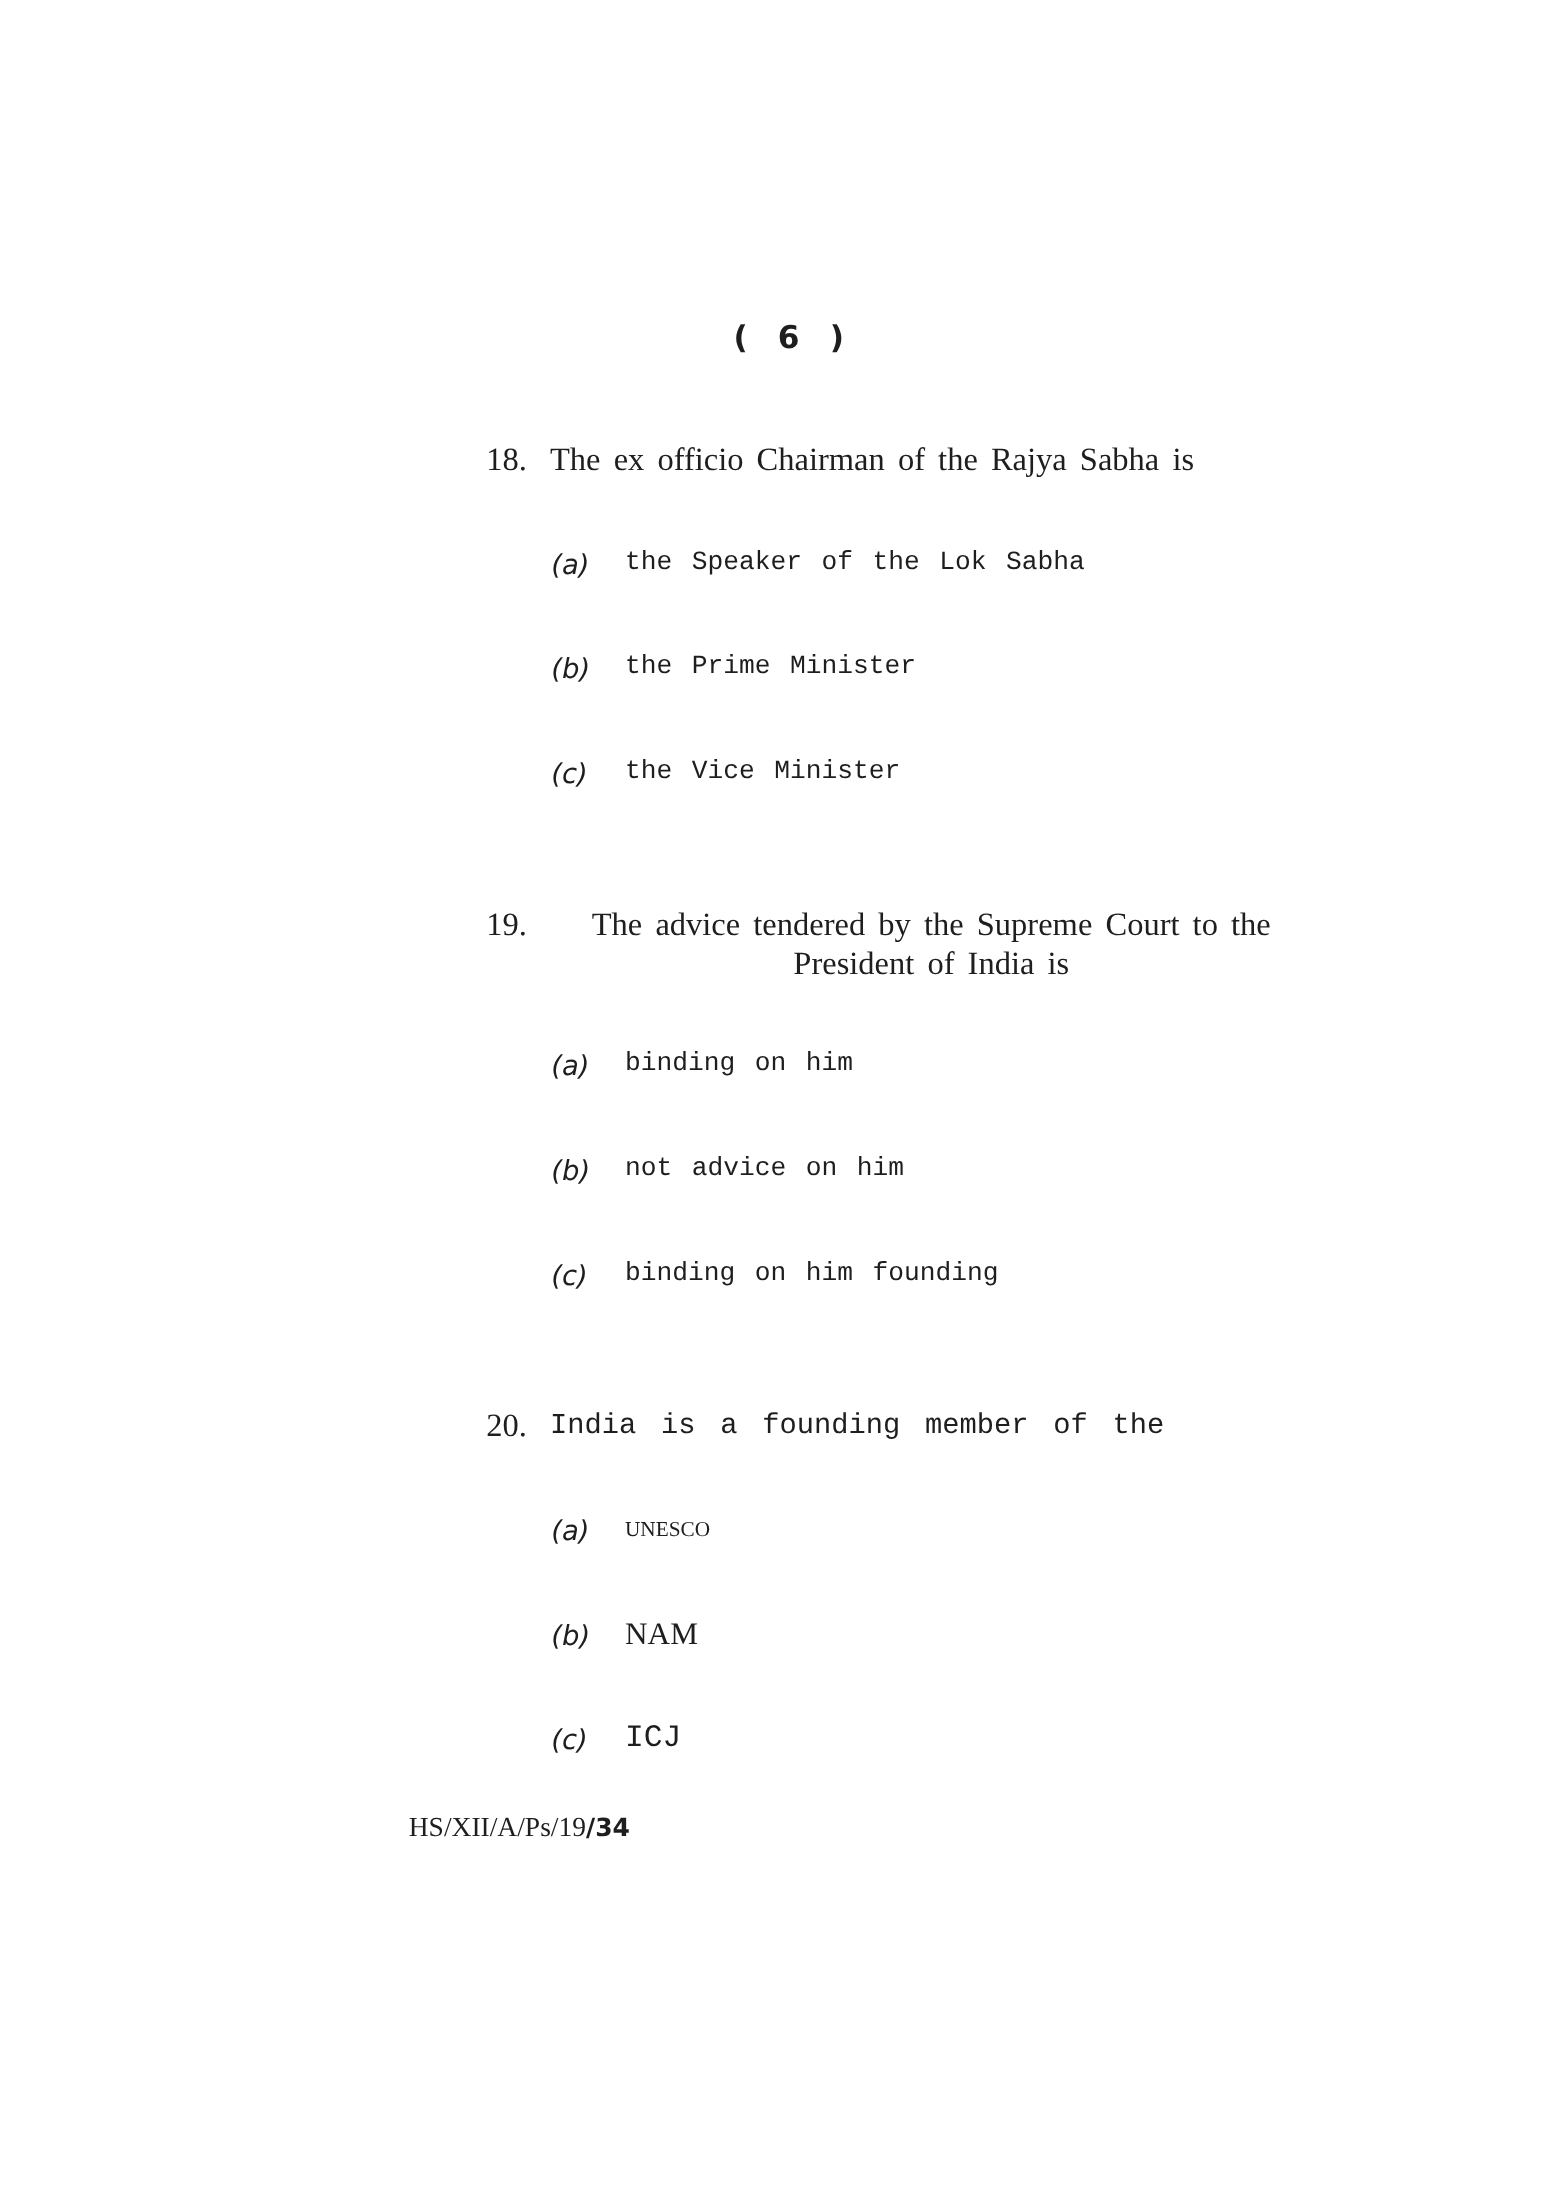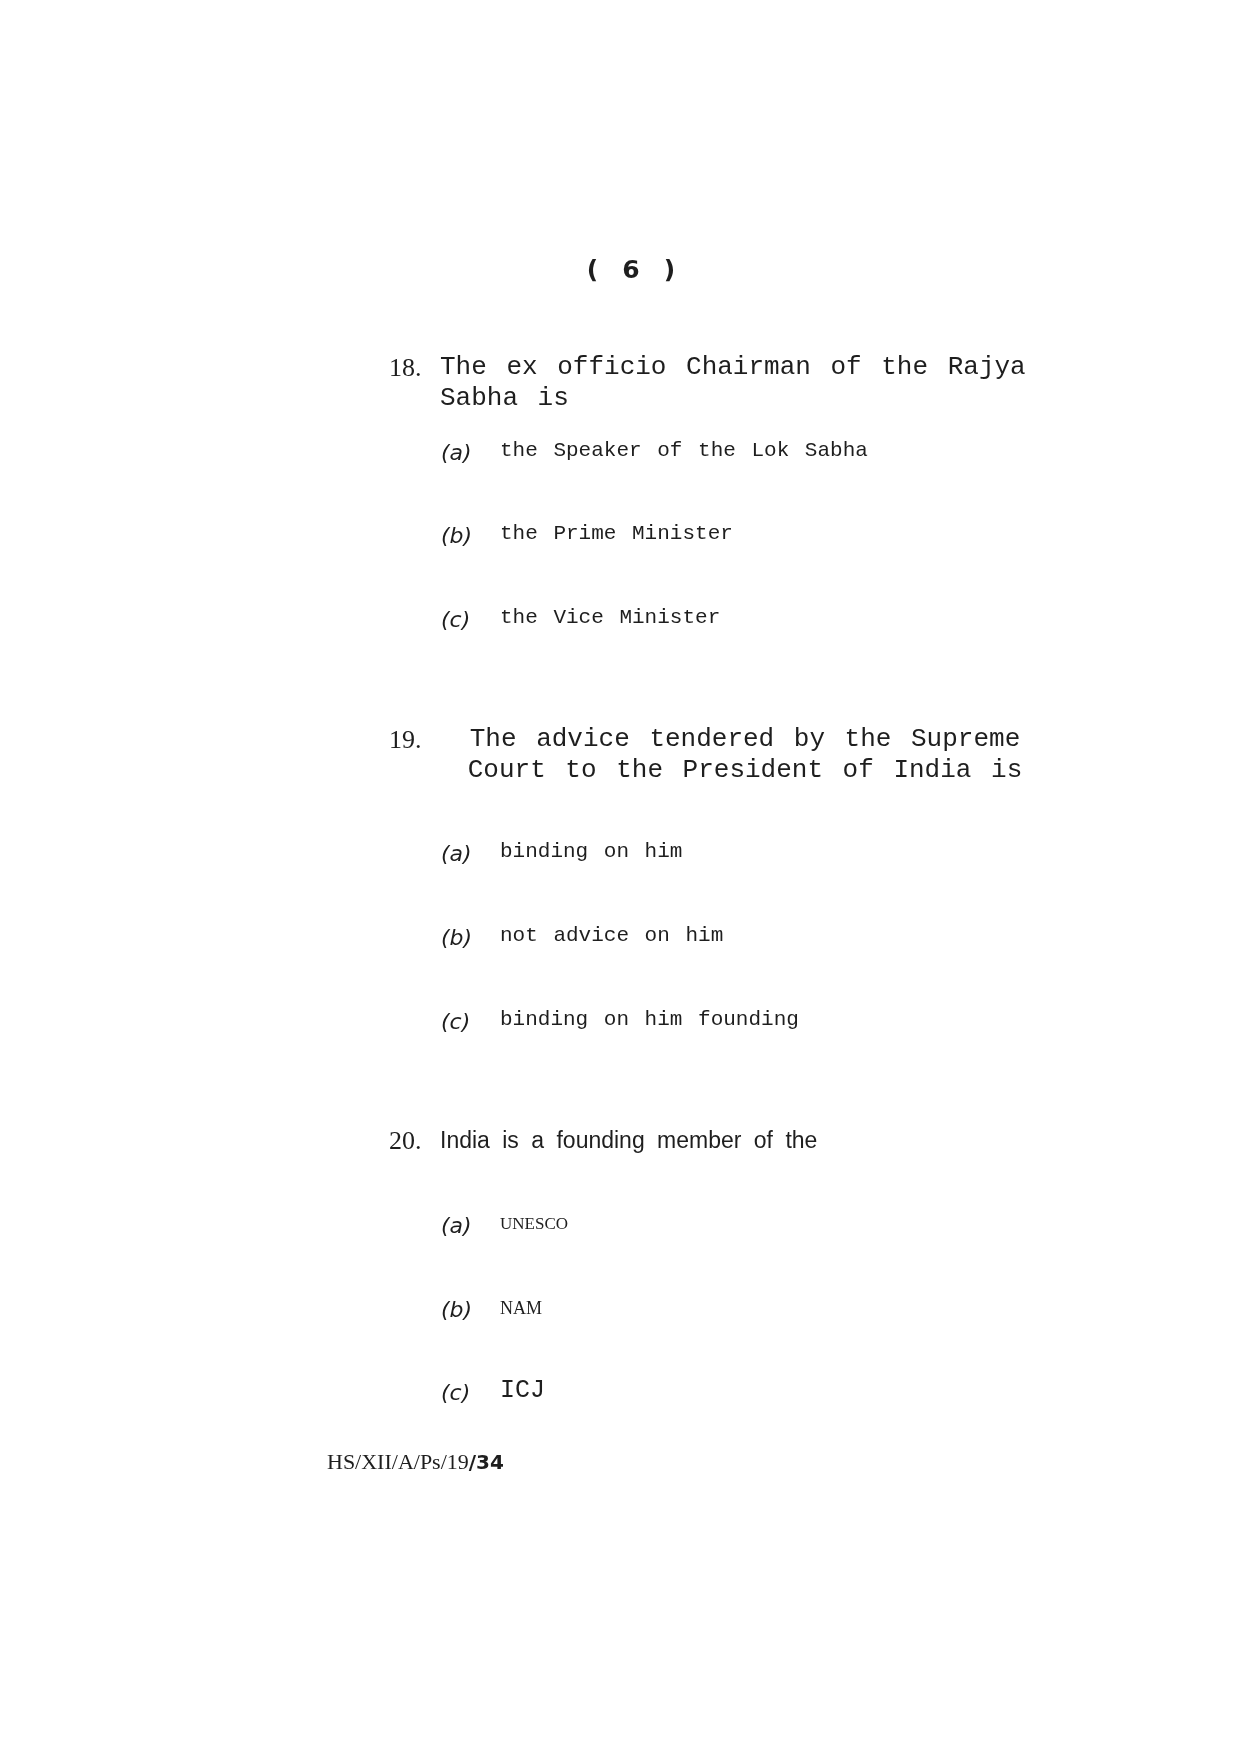--- a/index.html
+++ b/index.html
@@ -2,21 +2,21 @@
 <html><head>
 <meta charset="utf-8">
 <style>
   html, body { margin:0; padding:0; background:#ffffff; }
   body { width:1242px; height:1755px; position:relative; overflow:hidden; color:#1e1e1e; }
   .pageno { position:absolute; top:255px; left:0; width:1242px; text-align:center;
             font-family:"DejaVu Sans", sans-serif; font-weight:bold; font-size:25px; letter-spacing:2px; }
   .pageno span { display:inline-block; margin-left:22px; }
   .q { position:absolute; left:389px; font-family:"Liberation Serif", serif; font-size:26px; line-height:31px; }
   .q .num { position:absolute; left:0; top:0; }
-  .q .txt { position:absolute; left:51px; top:0; width:620px; word-spacing:4px;font-family:Liberation Mono, monospace; }
+  .q .txt { position:absolute; left:51px; top:0; width:620px; word-spacing:4px; }
   .opt { position:absolute; font-size:25px; line-height:30px; }
   .opt .lbl { position:absolute; left:441px; font-family:"DejaVu Sans", sans-serif; font-style:italic; font-size:22px; top:2px; }
   .opt .otxt { position:absolute; left:500px; font-family:Liberation Mono, monospace; font-size:21px; white-space:nowrap; word-spacing:3px; }
   .footer { position:absolute; left:327px; top:1449px; font-family:"Liberation Serif", serif; font-size:22px; white-space:nowrap; }
   .footer b { font-family:"DejaVu Sans", sans-serif; font-weight:bold; font-size:20px; }
 </style>
 </head>
 <body>
 
 <div class="pageno">
@@ -52,29 +52,29 @@
   <span class="lbl">(b)</span>
   <span class="otxt">not advice on him</span>
 </div>
 <div class="opt" style="top:1005px;">
   <span class="lbl">(c)</span>
   <span class="otxt">binding on him founding</span>
 </div>
 
 <div class="q" style="top:1125px;">
   <span class="num">20.</span>
-  <span class="txt" style="font-family:Liberation Sans, sans-serif; font-size:23px; word-spacing:6px;">India is a founding member of the</span>
+  <span class="txt" style="font-family:Liberation Mono, monospace; font-size:23px; word-spacing:6px;">India is a founding member of the</span>
 </div>
 <div class="opt" style="top:1209px;">
   <span class="lbl">(a)</span>
   <span class="otxt" style="font-family:'Liberation Serif', serif; font-size:17px;">UNESCO</span>
 </div>
 <div class="opt" style="top:1293px;">
   <span class="lbl">(b)</span>
-  <span class="otxt" style="font-family:'Liberation Serif', serif; font-size:18px;">NAM</span>
+  <span class="otxt" style="font-family:'Liberation Serif', serif; font-size:25px;">NAM</span>
 </div>
 <div class="opt" style="top:1376px;">
   <span class="lbl">(c)</span>
   <span class="otxt" style="font-family:Liberation Mono, monospace; font-size:25px;">ICJ</span>
 </div>
 
 <div class="footer">
   <span>HS/XII/A/Ps/19</span><b>/34</b>
 </div>
 

